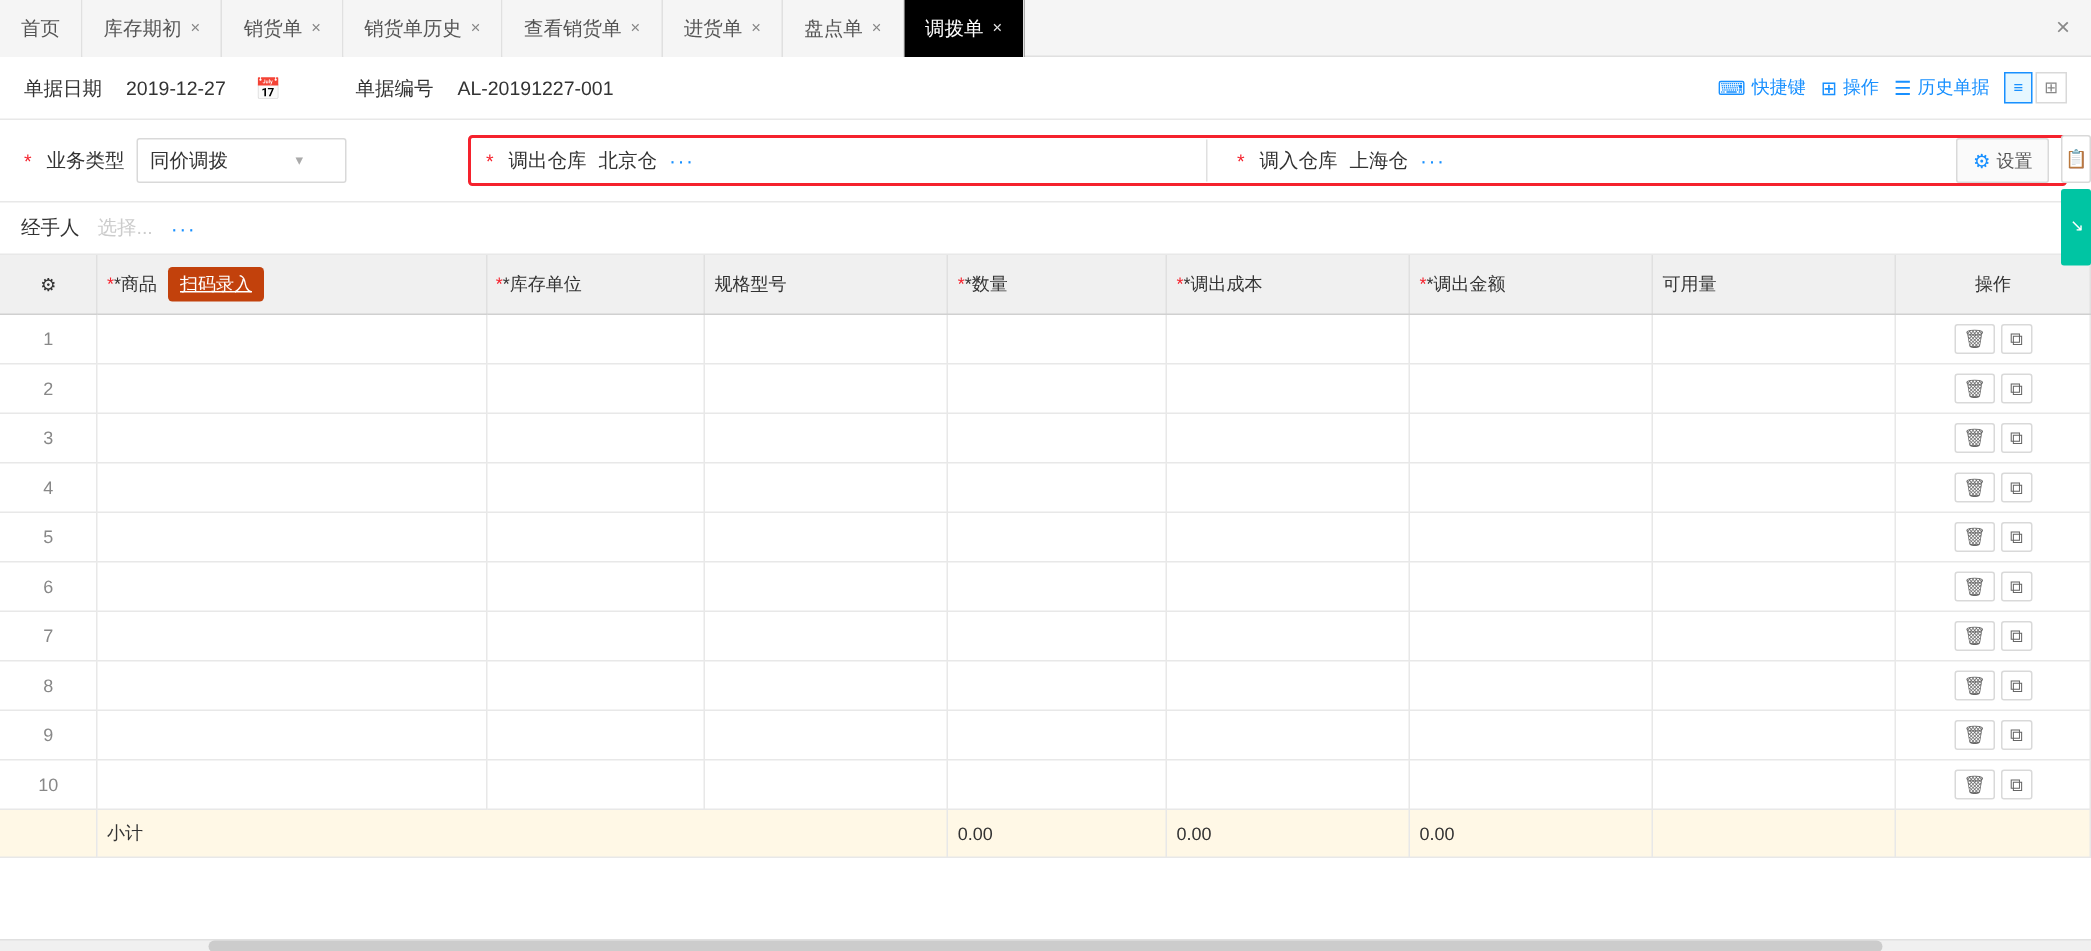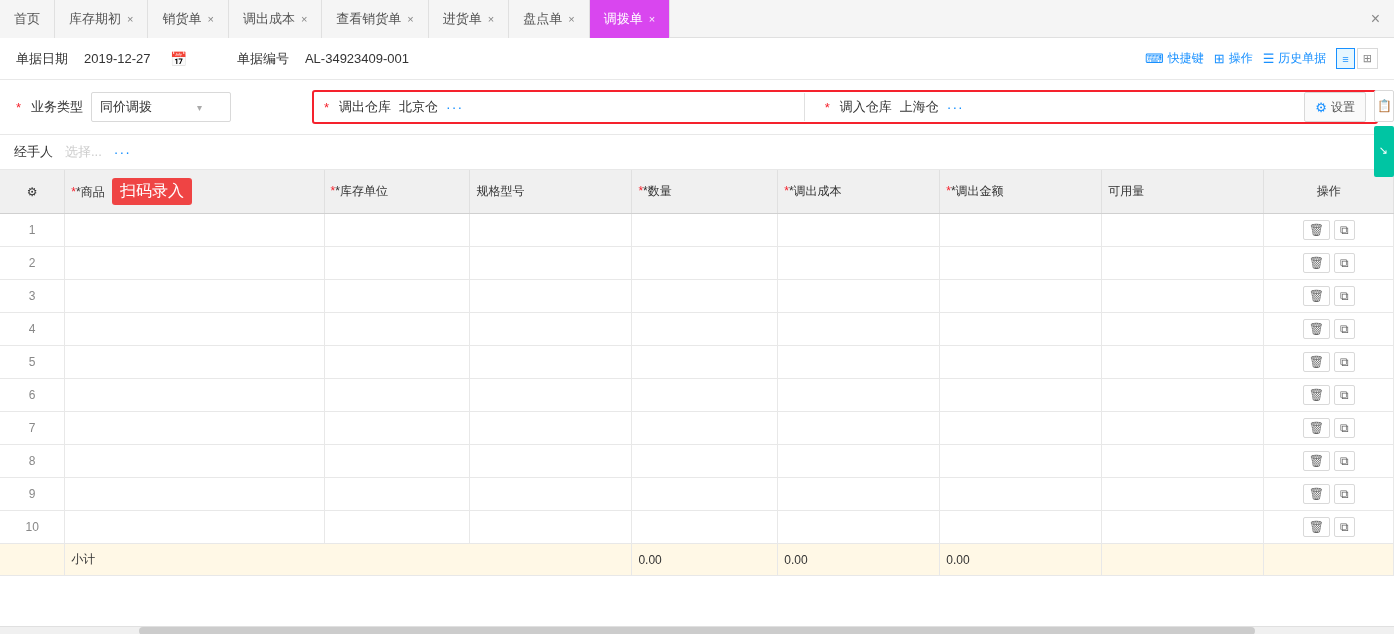--- a/index.html
+++ b/index.html
@@ -20,21 +20,21 @@
       padding: 0 14px;
       height: 38px;
       cursor: pointer;
       font-size: 13px;
       color: #555;
       border-right: 1px solid #e0e0e0;
       white-space: nowrap;
       background: #f5f5f5;
     }
     .tab-item.active {
-      background: #d946ef;
+      background: #000000;
       color: #fff;
     }
     .tab-item .close-btn {
       margin-left: 6px;
       font-size: 11px;
       color: inherit;
       opacity: 0.7;
       cursor: pointer;
     }
     .tab-item.active .close-btn { color: #fff; opacity: 0.9; }
@@ -225,28 +225,29 @@
       border: 1px solid #d9d9d9;
       border-radius: 2px;
       cursor: pointer;
       padding: 2px 5px;
       font-size: 12px;
       color: #666;
       margin: 0 2px;
     }
 
     .scan-btn {
-      background: #ef4444;
+      background: #c2410c;
       color: #fff;
       border: none;
       border-radius: 3px;
       padding: 3px 8px;
       cursor: pointer;
-      font-size: 16px;
+      font-size: 12px;
       margin-left: 4px;
+      text-decoration: underline;
     }
 
     .main-content {
       display: flex;
       flex-direction: column;
       height: calc(100vh - 38px);
     }
 
     .scrollbar-row {
       height: 8px;
@@ -288,21 +289,21 @@
   </div>
   <div class="tab-item">
     <span>库存期初</span>
     <span class="close-btn">×</span>
   </div>
   <div class="tab-item">
     <span>销货单</span>
     <span class="close-btn">×</span>
   </div>
   <div class="tab-item">
-    <span>调出成本</span>
+    <span>销货单历史</span>
     <span class="close-btn">×</span>
   </div>
   <div class="tab-item">
     <span>查看销货单</span>
     <span class="close-btn">×</span>
   </div>
   <div class="tab-item">
     <span>进货单</span>
     <span class="close-btn">×</span>
   </div>
@@ -318,21 +319,21 @@
 </div>
 
 <div class="main-content">
 
   <div class="form-header">
     <div class="form-header-left">
       <span class="field-label">单据日期</span>
       <span class="field-value">2019-12-27</span>
       <span class="date-icon">📅</span>
       <span style="margin-left:33px" class="field-label">单据编号</span>
-      <span class="field-value">AL-34923409-001</span>
+      <span class="field-value">AL-20191227-001</span>
     </div>
     <div class="form-header-right">
       <div class="header-action">
         <span class="header-action-icon">⌨</span>
         <span>快捷键</span>
       </div>
       <div class="header-action">
         <span class="header-action-icon">⊞</span>
         <span>操作</span>
       </div>

